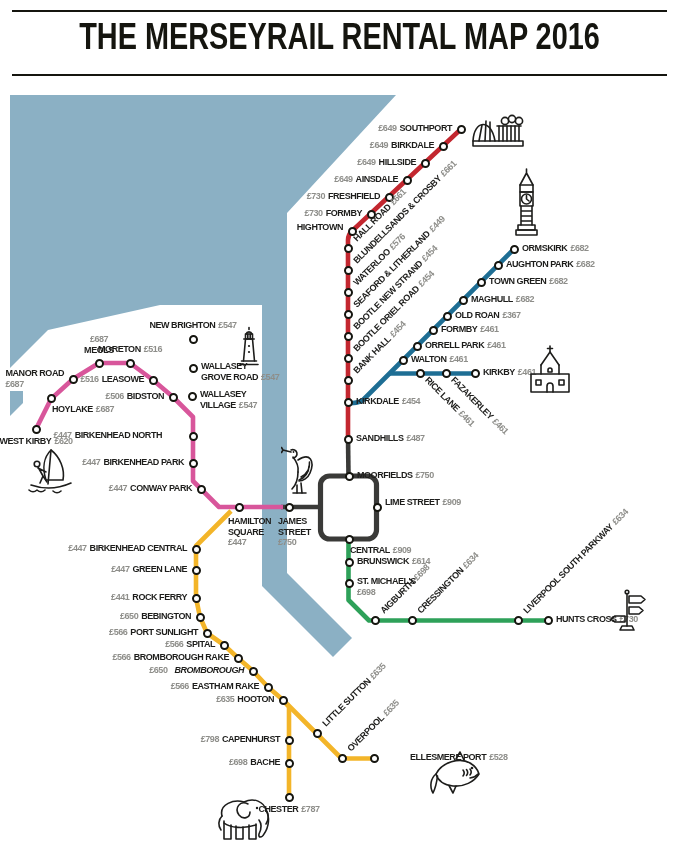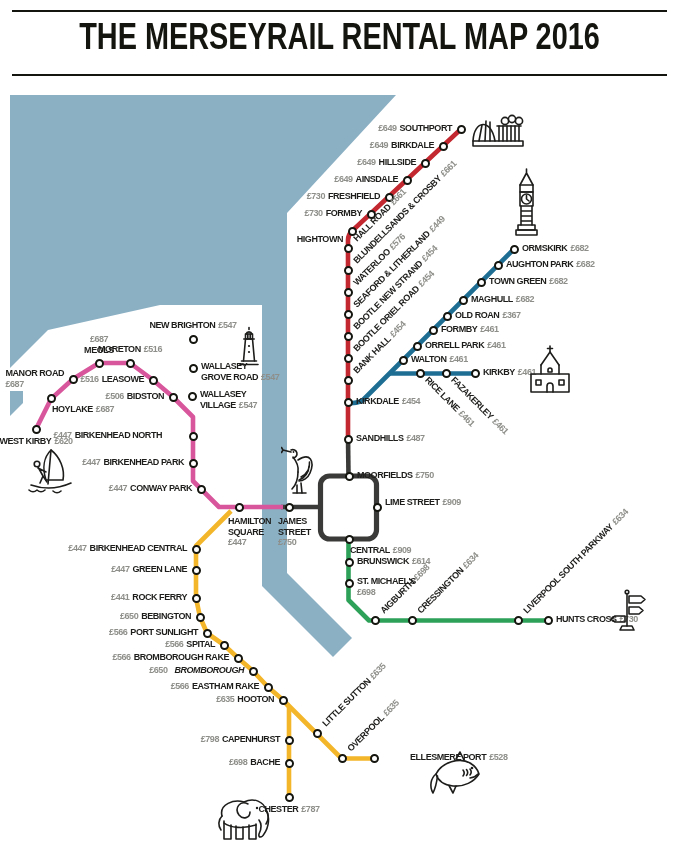--- a/index.html
+++ b/index.html
@@ -75,21 +75,21 @@
       </div>
       <div class="dot" style="left: 384.5px; top: 192.5px;"></div>
       <div class="st" style="right: 299px; top: 191px; text-align: right;">
         <div><span class="p">£730</span><span class="n" style="margin-left: 3px;">FRESHFIELD</span></div>
       </div>
       <div class="dot" style="left: 366.5px; top: 209.5px;"></div>
       <div class="st" style="right: 317px; top: 208px; text-align: right;">
         <div><span class="p">£730</span><span class="n" style="margin-left: 3px;">FORMBY</span></div>
       </div>
       <div class="dot" style="left: 347.5px; top: 226.5px;"></div>
-      <div class="st" style="right: 336px; top: 234px; text-align: right;">
+      <div class="st" style="right: 336px; top: 222px; text-align: right;">
         <div><span class="n">HIGHTOWN</span></div>
       </div>
       <div class="dot" style="left: 343.5px; top: 243.5px;"></div>
       <div class="st" style="left: 348px; top: 242px; transform-origin: 0px 50%; transform: rotate(-45deg); padding-left: 10px;">
         <div><span class="n">HALL ROAD</span><span class="p" style="margin-left: 3px;">£661</span></div>
       </div>
       <div class="dot" style="left: 343.5px; top: 265.5px;"></div>
       <div class="st" style="left: 348px; top: 264px; transform-origin: 0px 50%; transform: rotate(-45deg); padding-left: 10px;">
         <div><span class="n">BLUNDELLSANDS &amp; CROSBY</span><span class="p" style="margin-left: 3px;">£661</span></div>
       </div>

